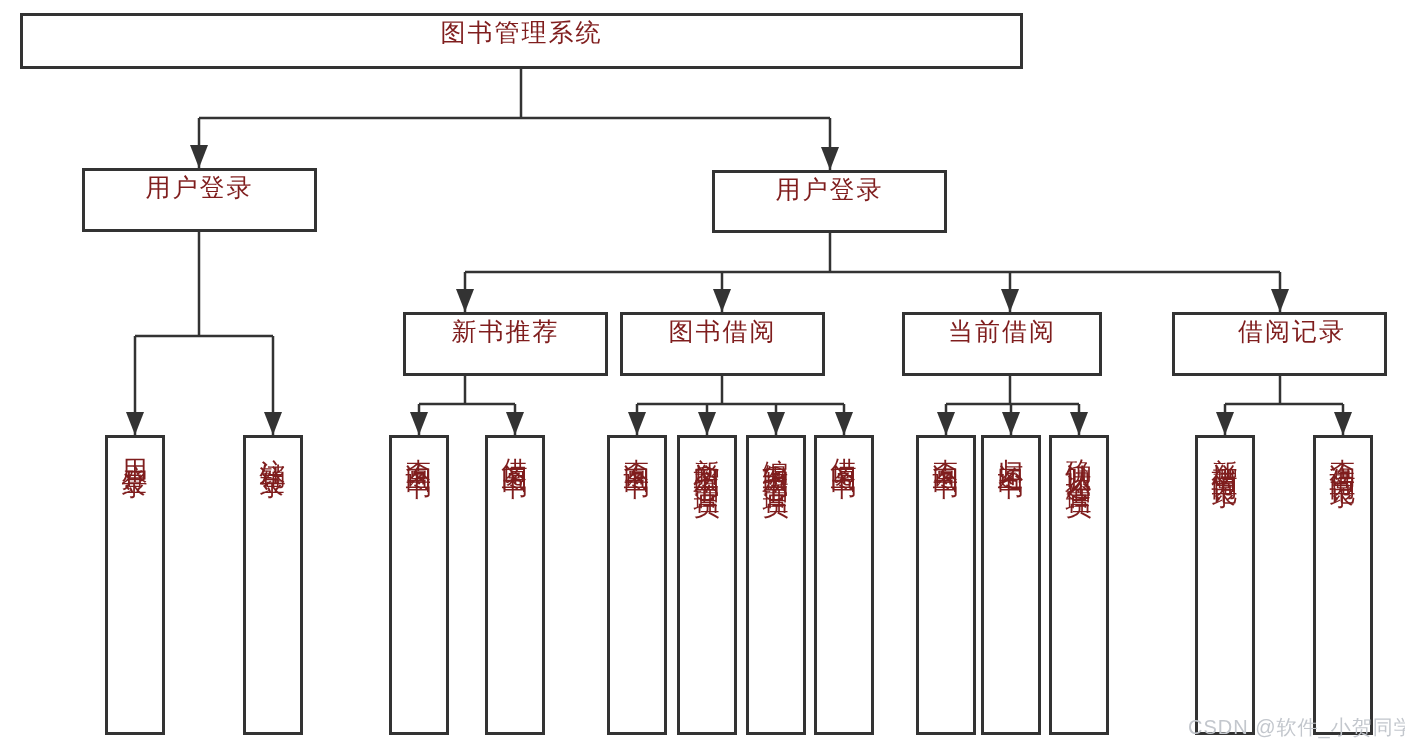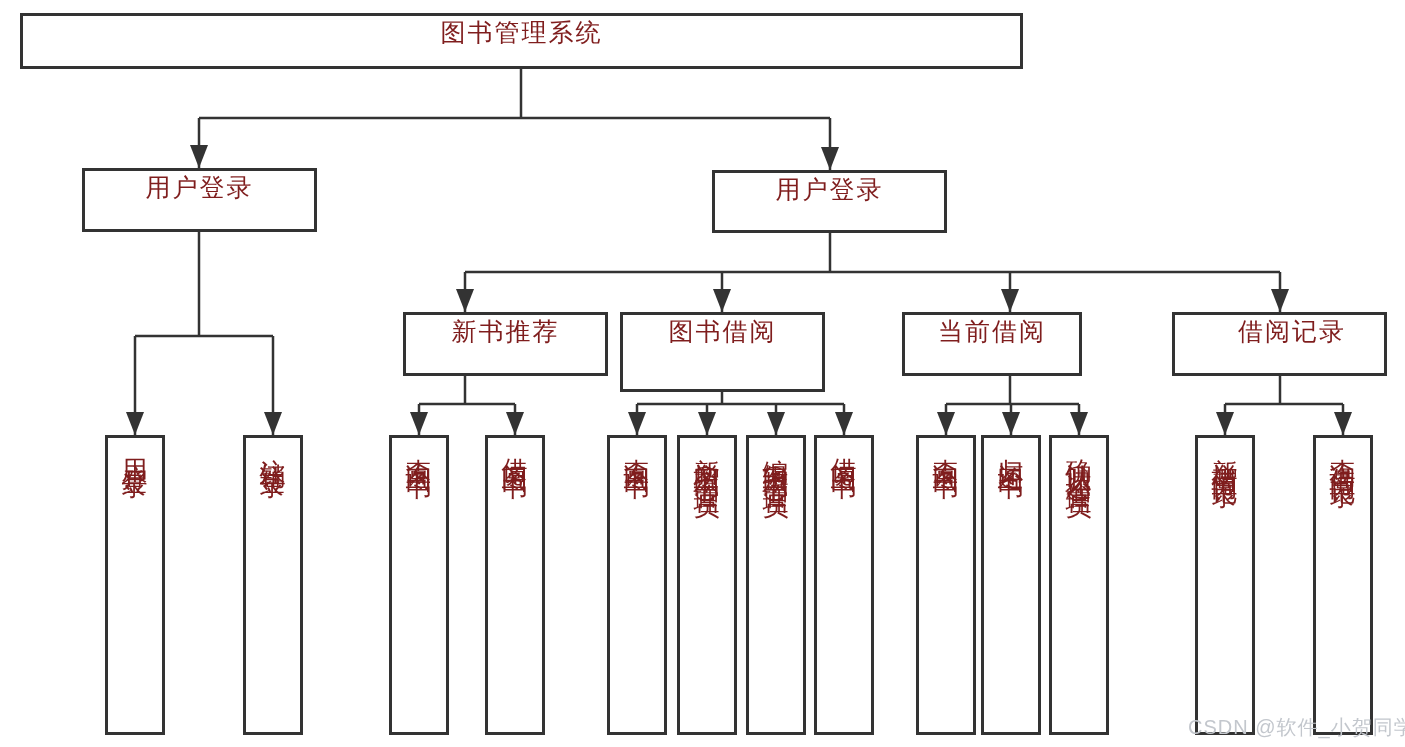--- a/index.html
+++ b/index.html
@@ -37,22 +37,22 @@
     line-height: 1;
     white-space: nowrap;
   }
   
   .n-root  { left: 20px;  top: 13px;  width: 1003px; height: 56px; }
   
   .n-login { left: 82px;  top: 168px; width: 235px; height: 64px; }
   .n-mgmt  { left: 712px; top: 170px; width: 235px; height: 63px; }
   
   .n-new   { left: 362px;  top: 312px; width: 205px; height: 64px; margin-left: 41px; }
-  .n-bor   { left: 620px;  top: 312px; width: 205px; height: 80px; }
-  .n-cur   { left: 902px;  top: 312px; width: 180px; height: 64px; }
+  .n-bor   { left: 620px;  top: 312px; width: 205px; height: 64px; }
+  .n-cur   { left: 902px;  top: 312px; width: 200px; height: 64px; }
   .n-rec   { left: 1172px; top: 312px; width: 215px; height: 64px; padding-left: 25px; }
   
   .leaf { top: 435px; width: 60px; height: 300px; }
   .a1 { left: 105px; }  .a2 { left: 243px; }
   .b1 { left: 389px; }  .b2 { left: 485px; }
   .c1 { left: 607px; }  .c2 { left: 677px; }  .c3 { left: 746px; }  .c4 { left: 814px; }
   .d1 { left: 916px; }  .d2 { left: 981px; }  .d3 { left: 1049px; }
   .e1 { left: 1195px; } .e2 { left: 1313px; }
   .watermark {
     position: absolute;

